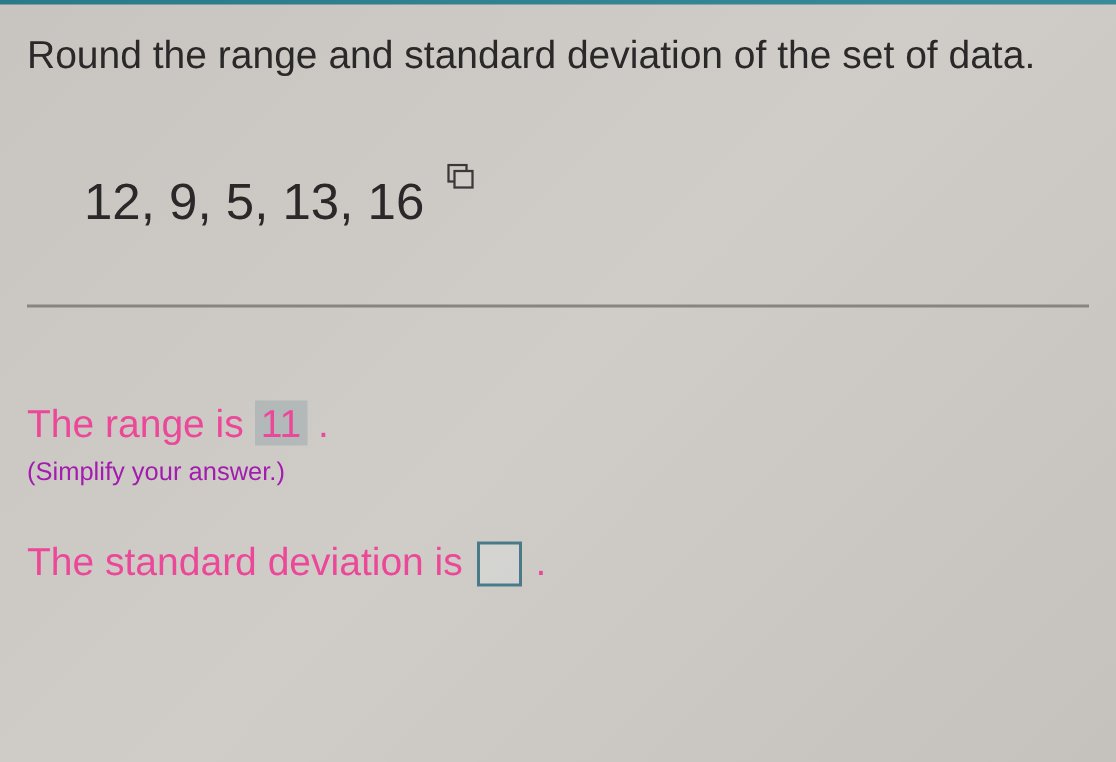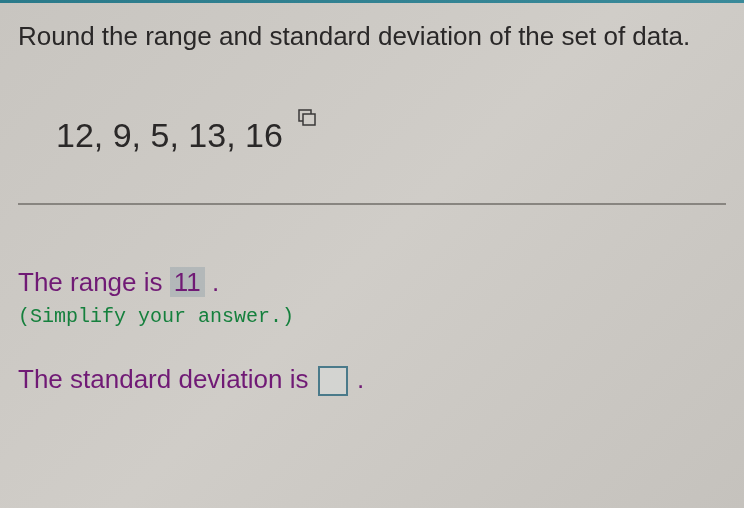--- a/index.html
+++ b/index.html
@@ -52,32 +52,31 @@
     .divider {
       border: none;
       border-top: 2px solid #888580;
       margin-bottom: 58px;
     }
     .answer-block {
       margin-bottom: 28px;
     }
     .answer-line {
       font-size: 26px;
-      color: #701a75;
+      color: #ec4899;
       line-height: 1.5;
     }
     .highlight {
       background: rgba(130, 150, 160, 0.35);
       padding: 0 4px;
     }
     .hint {
-      font-size: 20px;
-      color: #15803d;
+      font-size: 17px;
+      color: #a21caf;
       line-height: 1.5;
-      font-family: Liberation Mono, monospace;
     }
     .input-box {
       display: inline-block;
       width: 30px;
       height: 30px;
       border: 2px solid #4a7a8a;
       background: rgba(220, 225, 225, 0.4);
       vertical-align: middle;
       margin: 0 2px;
     }

